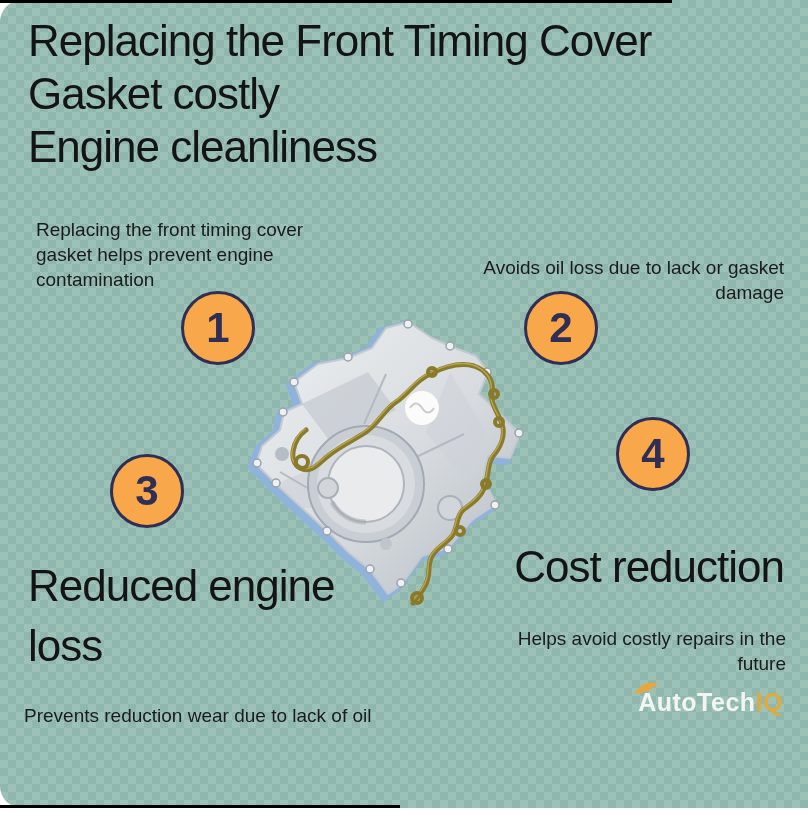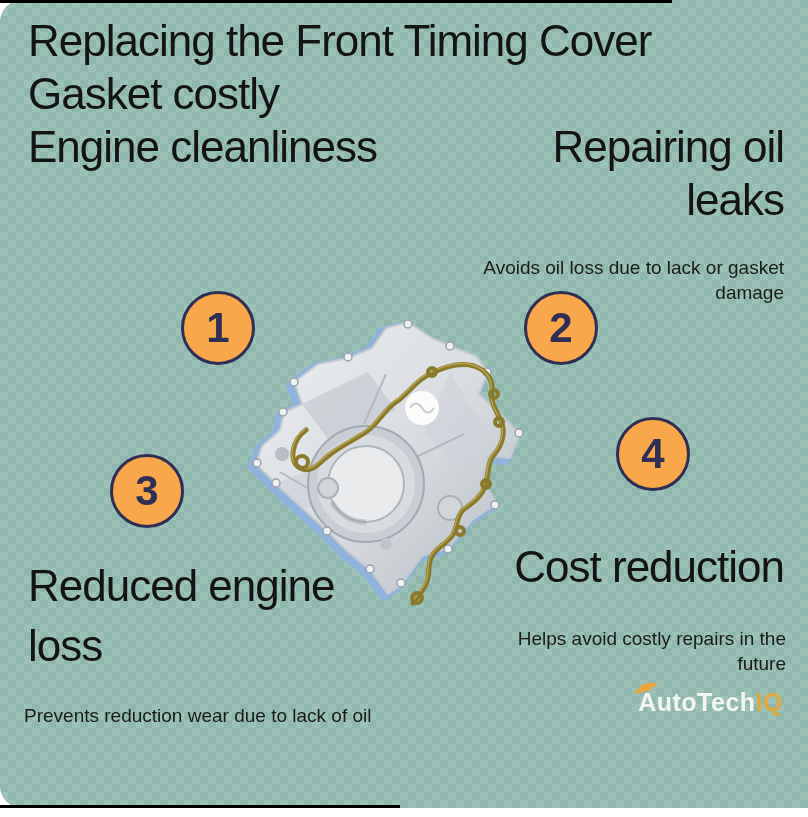--- a/index.html
+++ b/index.html
@@ -67,22 +67,22 @@
 
   <div class="edge-bar edge-top"></div>
   <div class="edge-bar edge-bottom"></div>
 
   <h1 class="heading main-title">
     <span style="display:block">Replacing the Front Timing Cover</span>
     <span style="display:block">Gasket costly</span>
   </h1>
 
   <h2 class="heading benefit1-title">Engine cleanliness</h2>
+  <p class="body-text benefit1-desc">Replacing the front timing cover gasket helps prevent engine contamination</p>
 
-  <h2 class="heading right-align benefit2-title">Repairing oil leaks</h2>
   <p class="body-text right-align benefit2-desc">Avoids oil loss due to lack or gasket damage</p>
 
   <h2 class="heading benefit3-title">Reduced engine loss</h2>
   <p class="body-text benefit3-desc">Prevents reduction wear due to lack of oil</p>
 
   <h2 class="heading right-align benefit4-title">Cost reduction</h2>
   <p class="body-text right-align benefit4-desc">Helps avoid costly repairs in the future</p>
 
   <div class="num-circle circle1">
     <span>1</span>

